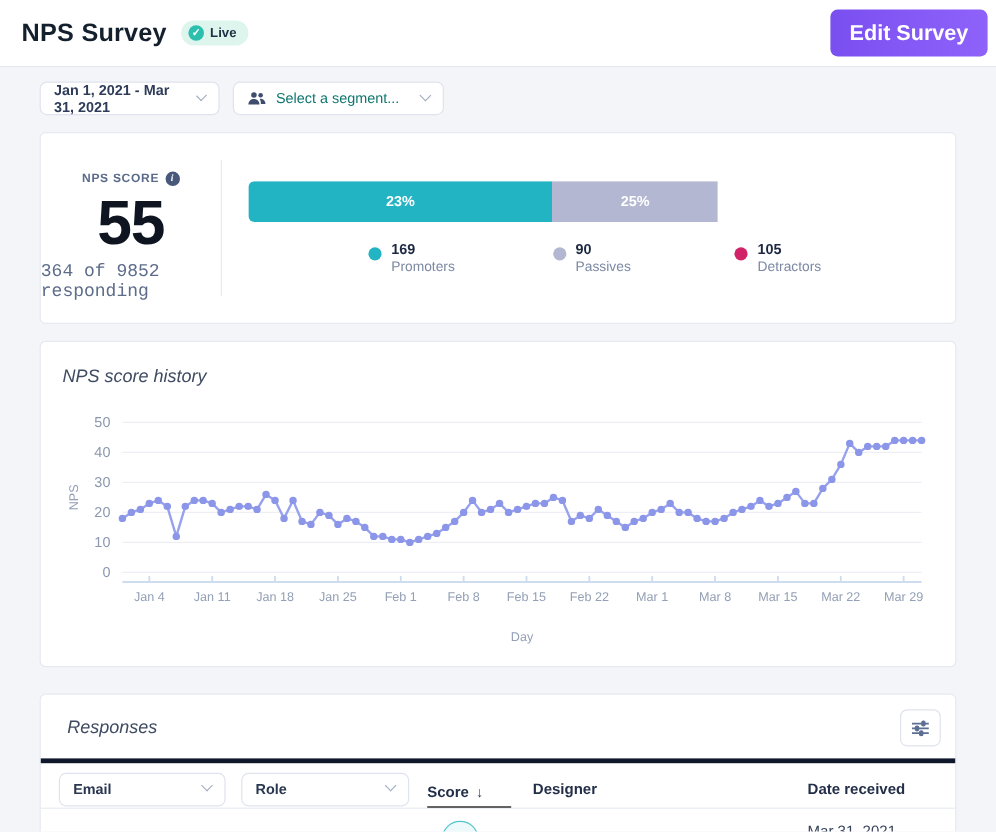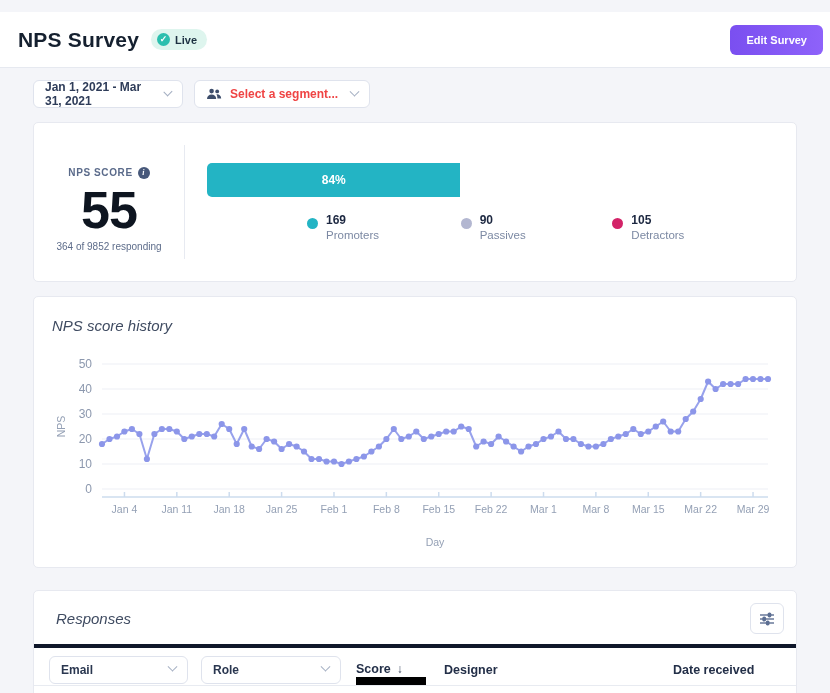--- a/index.html
+++ b/index.html
@@ -6,71 +6,71 @@
   html,body { width:830px; height:693px; }
   body {
     font-family:"Liberation Sans", sans-serif;
     background:#f4f5f9;
     color:#2c3a55;
     overflow:hidden;
   }
   
   .topbar {
     height:56px; background:#ffffff; border-bottom:1px solid #e6e9f0;
-    display:flex; align-items:center; padding:0 7px 0 18px;margin-top:12px;
+    display:flex; align-items:center; padding:0 7px 0 18px;
   }
   .title-wrap { display:flex; align-items:center; gap:12px; }
   .page-title { font-size:21px; font-weight:700; color:#15202f; letter-spacing:.2px; }
   .live-badge {
     display:inline-flex; align-items:center; gap:5px;
     background:#def5ee; border-radius:12px; padding:4px 10px 4px 6px;
     font-size:11px; font-weight:600; color:#1d3142;
   }
   .live-check {
     width:13px; height:13px; border-radius:50%; background:#2bbfae;
     color:#fff; font-size:9px; line-height:13px; text-align:center; font-weight:700;
   }
   .edit-btn {
     margin-left:auto; border:none; cursor:pointer;
     background:linear-gradient(90deg,#7a4ff0,#8e62fa);
-    color:#fff; font-family:inherit; font-size:11px; font-weight:700;
+    color:#fff; font-family:inherit; font-size:18px; font-weight:700;
     padding:9px 16px; border-radius:6px;
   }
   
   .filters { display:flex; gap:11px; margin:12px 34px 0 33px; }
   .dropdown {
     height:28px; background:#fff; border:1px solid #dfe3ed; border-radius:6px;
     display:flex; align-items:center; gap:8px; padding:0 11px;
     font-size:12px; color:#2e3c59; font-weight:600; cursor:pointer;
   }
   .dropdown .chev {
     width:7px; height:7px; border-right:1.5px solid #a4afc2; border-bottom:1.5px solid #a4afc2;
     transform:rotate(45deg) translate(-2px,-2px); margin-left:auto;
   }
   .dd-date { width:150px; }
   .dd-segment { width:176px; }
-  .dd-segment .ph { color:#ef4444; font-weight:700; }
+  .dd-segment .ph { color:#0f766e; font-weight:400; }
   
   .card {
     background:#fff; border:1px solid #e7e9f0; border-radius:5px;
     margin:14px 33px 0 33px;
   }
   
   .score-card { height:160px; display:flex; align-items:stretch; }
   .score-left {
     width:150px; display:flex; flex-direction:column; align-items:center;
     justify-content:center; gap:4px; padding:10px 0;
   }
   .score-label { font-size:10px; letter-spacing:.6px; font-weight:700; color:#5a6a8a; display:flex; align-items:center; gap:5px;margin-top:15px; }
   .info-icon {
     width:12px; height:12px; border-radius:50%; background:#47587a; color:#fff;
     font-size:8px; line-height:12px; text-align:center; font-style:italic; font-weight:700; font-family:"Liberation Serif",serif;
   }
   .score-value { font-size:52px; font-weight:700; color:#0e1520; letter-spacing:-1px; line-height:1.05; }
-  .score-sub { font-size:10px; color:#5d6c8a; }
+  .score-sub { font-size:15px; color:#5d6c8a;font-family:Liberation Mono, monospace; }
   .vdiv { width:1px; background:#e7eaf1; margin:22px 0; }
   .score-right { flex:1; padding:40px 38px 0 22px; }
   .nps-bar {
     display:flex; height:34px; border-radius:5px; overflow:hidden; width:100%;
   }
   .nps-bar .seg {
     display:flex; align-items:center; justify-content:center;
     color:#fff; font-size:12px; font-weight:700;
   }
   .nps-legend { display:grid; grid-template-columns:1fr 1fr 1fr; margin-top:17px; }
@@ -98,21 +98,21 @@
   .resp-grid-head {
     display:grid; grid-template-columns:152px 155px 88px 229px 1fr;
     align-items:center; padding:6px 26px 0 15px; height:38px;
     border-bottom:1px solid #e8ebf1;
   }
   .dd-small { width:139px; font-weight:700; font-size:12px; color:#2a3750; }
   .dd-role { width:140px; }
   .col-head { font-size:12.5px; font-weight:700; color:#232f48; }
   .score-head {
     align-self:stretch; display:flex; align-items:center; gap:6px;
-    border-bottom:8px solid #000000; width:70px; cursor:pointer; padding-top:6px;
+    border-bottom:1px solid #000000; width:70px; cursor:pointer; padding-top:6px;
   }
   .sort-arrow { font-size:12px; color:#3c4961; font-weight:400; }
   .resp-row {
     display:grid; grid-template-columns:152px 155px 88px 229px 1fr;
     align-items:center; padding:10px 26px 10px 15px;
   }
   .email-link { font-size:12.5px; font-weight:700; color:#2da9e2; text-decoration:none; }
   .role-cell { font-size:13px; color:#404c63; }
   .score-badge {
     width:31px; height:31px; border-radius:50%; background:#edfafb;
@@ -158,21 +158,22 @@
     <div class="score-label">
       <span>NPS SCORE</span>
       <span class="info-icon">i</span>
     </div>
     <div class="score-value">55</div>
     <div class="score-sub">364 of 9852 responding</div>
   </div>
   <div class="vdiv"></div>
   <div class="score-right">
     <div class="nps-bar" id="nps-bar">
-        <div class="seg" style="width: 46%; background: rgb(35, 180, 196);">84%</div>
+        <div class="seg" style="width: 46%; background: rgb(35, 180, 196);">23%</div>
+        <div class="seg" style="width: 25%; background: rgb(179, 183, 209);">25%</div>
       </div>
     <div class="nps-legend" id="nps-legend">
         <div class="legend-item lg-0">
           <span class="legend-dot" style="background:#23b4c4"></span>
           <span>
             <div class="legend-num">169</div>
             <div class="legend-name">Promoters</div>
           </span>
         </div>
         <div class="legend-item lg-1">

